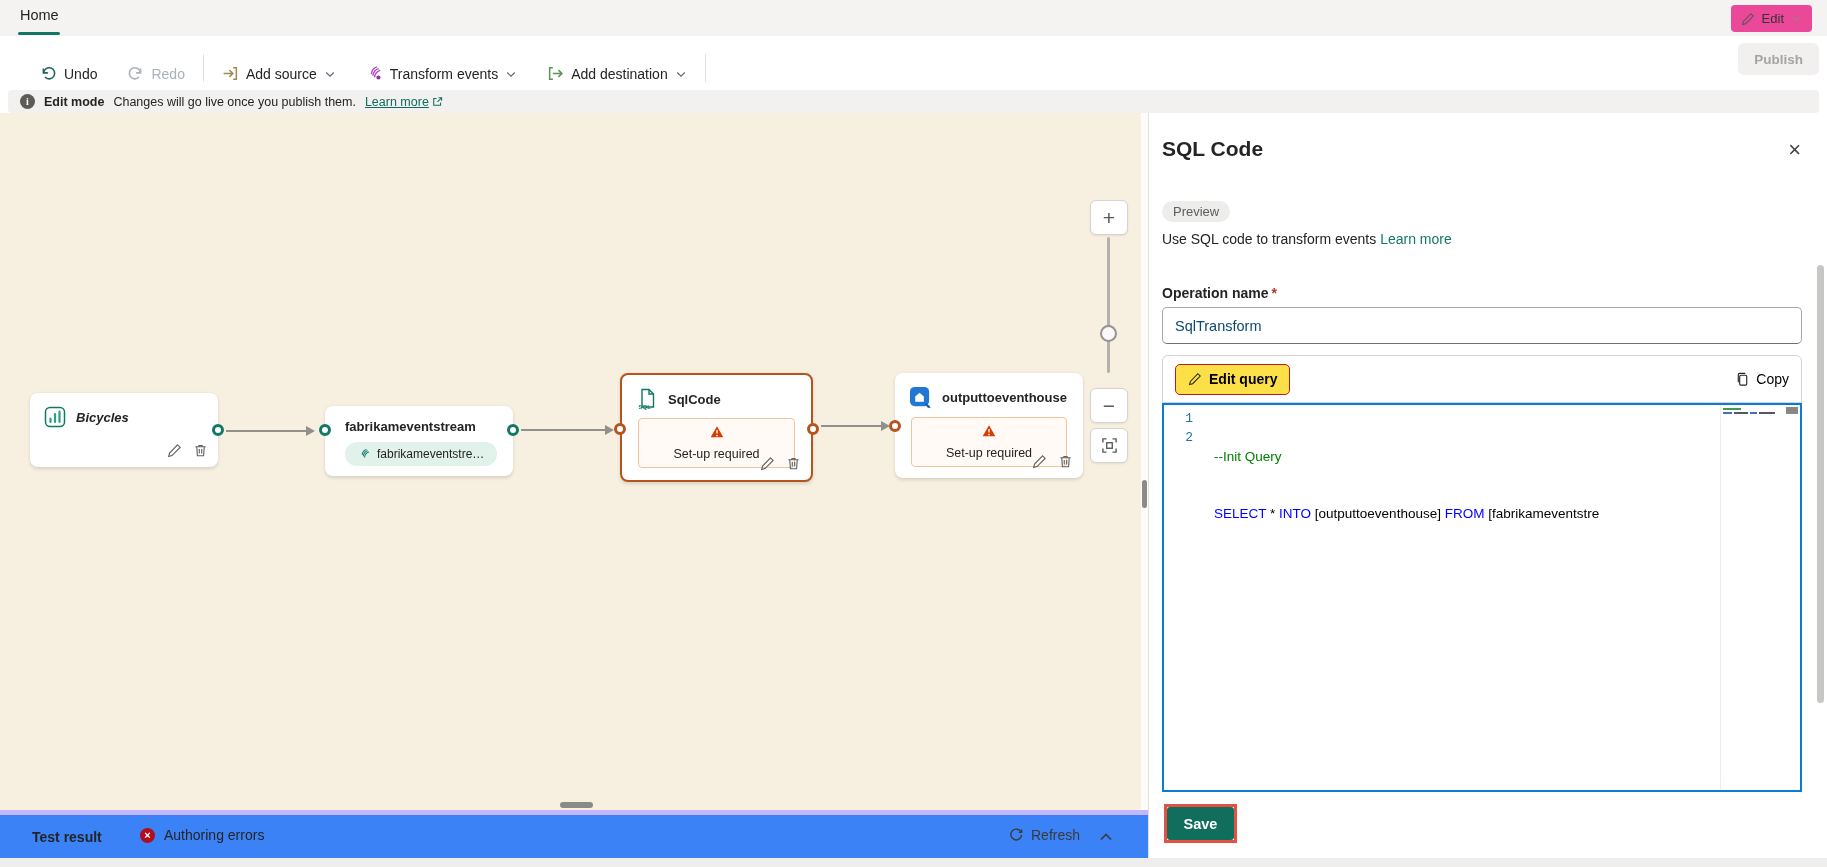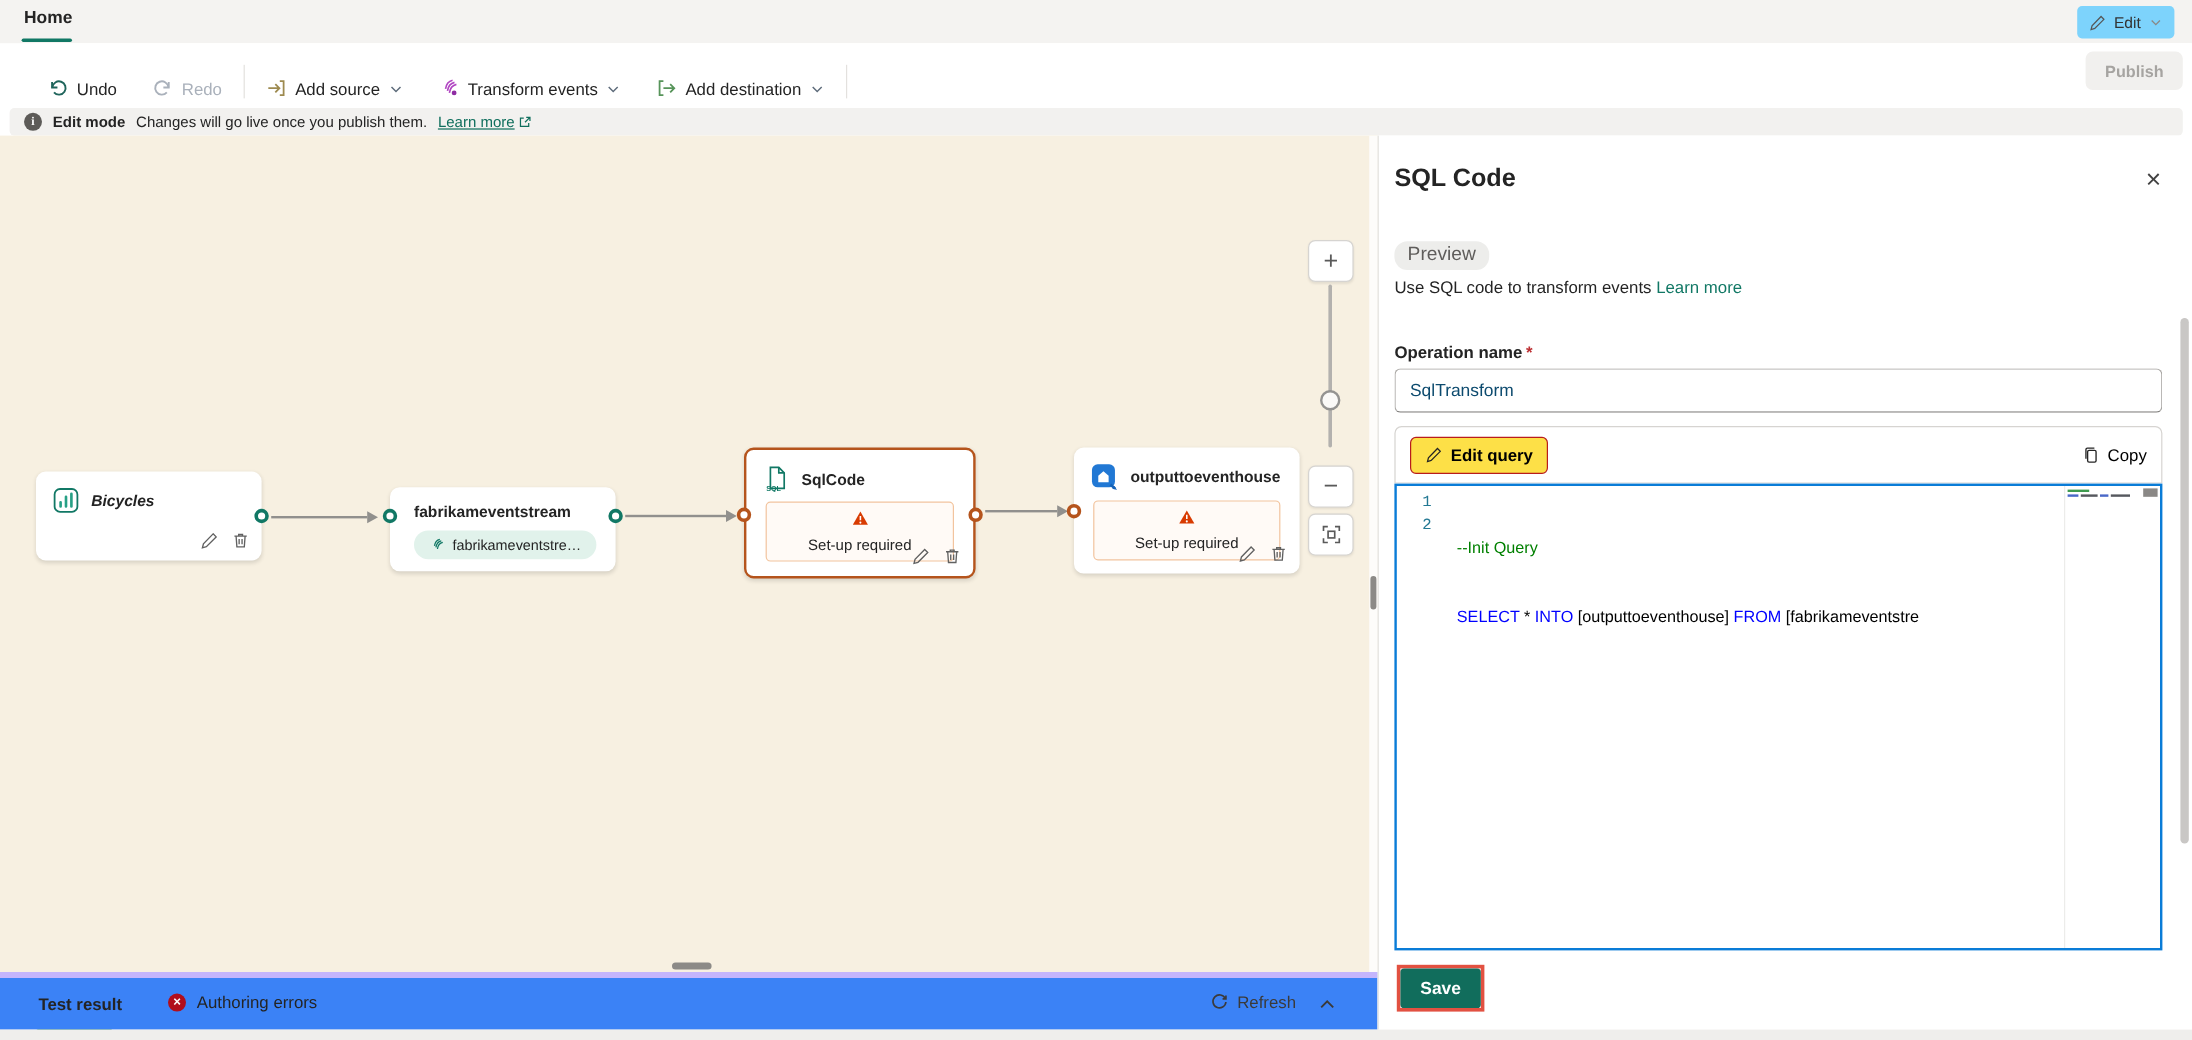--- a/index.html
+++ b/index.html
@@ -3,24 +3,24 @@
 <meta charset="utf-8">
 <style>
   * { box-sizing: border-box; margin: 0; padding: 0; }
   html,body { background:#efeeec; }
   body { font-family:"Liberation Sans","DejaVu Sans",sans-serif; color:#242424; }
   #app { position:relative; width:1827px; height:867px; background:#ffffff; overflow:hidden; }
   svg { display:block; }
 
   
   .topstrip { position:absolute; left:0; top:0; width:1827px; height:36px; background:#f4f3f1; }
-  .home-tab { position:absolute; left:20px; top:7px; font-size:14.5px; font-weight:700; cursor:pointer; }
+  .home-tab { position:absolute; left:20px; top:7px; font-size:14.5px; font-weight:400; cursor:pointer; }
   .home-underline { position:absolute; left:18px; top:32px; width:42px; height:3px; background:#117865; border-radius:3px; }
   .edit-btn { position:absolute; right:15px; top:5px; height:27px; display:flex; align-items:center; gap:7px;
-              padding:0 10px; background:#7dd3fc; border:none; border-radius:4px; font-size:13px; color:#333; cursor:pointer; }
+              padding:0 10px; background:#ec4899; border:none; border-radius:4px; font-size:13px; color:#333; cursor:pointer; }
 
   
   .ribbon { position:absolute; left:22px; top:36px; width:1811px; height:46px; background:#fff; border-radius:8px;
             display:flex; align-items:flex-end; padding-left:18px; }
   .rbtn { display:flex; align-items:center; gap:7px; font-size:14px; background:none; border:none; cursor:pointer; color:#242424; }
   .rbtn .chev { color:#5d6b7a; }
   .rbtn.disabled { color:#aab1bb; cursor:default; }
   .rsep { width:1px; height:28px; background:#e3e1de; margin:0 18px; }
   .rgap { width:30px; }
   .publish-btn { position:absolute; right:14px; top:7px; height:32px; padding:0 16px; background:#f1f0ee; border:none;
@@ -69,21 +69,21 @@
   .ft-err { position:absolute; left:140px; top:12px; display:flex; align-items:center; gap:9px; font-size:14px; cursor:pointer; }
   .err-circle { width:15px; height:15px; border-radius:50%; background:#b10e1c; color:#fff; font-size:11px; font-weight:700;
                 display:flex; align-items:center; justify-content:center; }
   .ft-refresh { position:absolute; left:1008px; top:12px; display:flex; align-items:center; gap:7px; font-size:14px; color:#3b3a39; cursor:pointer; }
   .ft-chevron { position:absolute; left:1098px; top:14px; color:#3b3a39; cursor:pointer; }
 
   
   .panel { position:absolute; left:1148px; top:113px; width:679px; height:745px; background:#fff; border-left:1px solid #e3e1de; }
   .panel-close { position:absolute; right:26px; top:26px; font-size:22px; color:#424242; background:none; border:none; cursor:pointer; line-height:1; }
   .panel-title { position:absolute; left:13px; top:24px; font-size:21px; font-weight:700; }
-  .preview-badge { position:absolute; left:13px; top:88px; padding:3px 11px; border-radius:11px; background:#ededeb; font-size:16px; color:#5f5d5b;text-align:center; }
+  .preview-badge { position:absolute; left:13px; top:88px; padding:3px 11px; border-radius:11px; background:#ededeb; font-size:13px; color:#5f5d5b;text-align:center; }
   .panel-desc { position:absolute; left:13px; top:118px; font-size:14px; }
   .panel-desc a { color:#117865; text-decoration:none; cursor:pointer; }
   .op-label { position:absolute; left:13px; top:172px; font-size:14px; font-weight:600; }
   .req { color:#bc2f32; margin-left:3px; }
   .op-input { position:absolute; left:13px; top:194px; width:640px; height:37px; border:1px solid #a9a7a4; border-bottom-color:#72706e;
               border-radius:5px; padding:0 12px; font-size:14.5px; font-family:inherit; color:#0c4a6e; }
   .editor-toolbar { position:absolute; left:13px; top:242px; width:640px; height:48px; border:1px solid #d6d4d1; border-radius:6px 6px 0 0;
                     display:flex; align-items:center; justify-content:space-between; padding:0 12px; background:#fff; }
   .editquery-btn { display:flex; align-items:center; gap:7px; height:31px; padding:0 12px; background:#fde047; border:1px solid #b91c1c;
                    border-radius:5px; font-size:14px; font-weight:600; cursor:pointer; font-family:inherit; }

